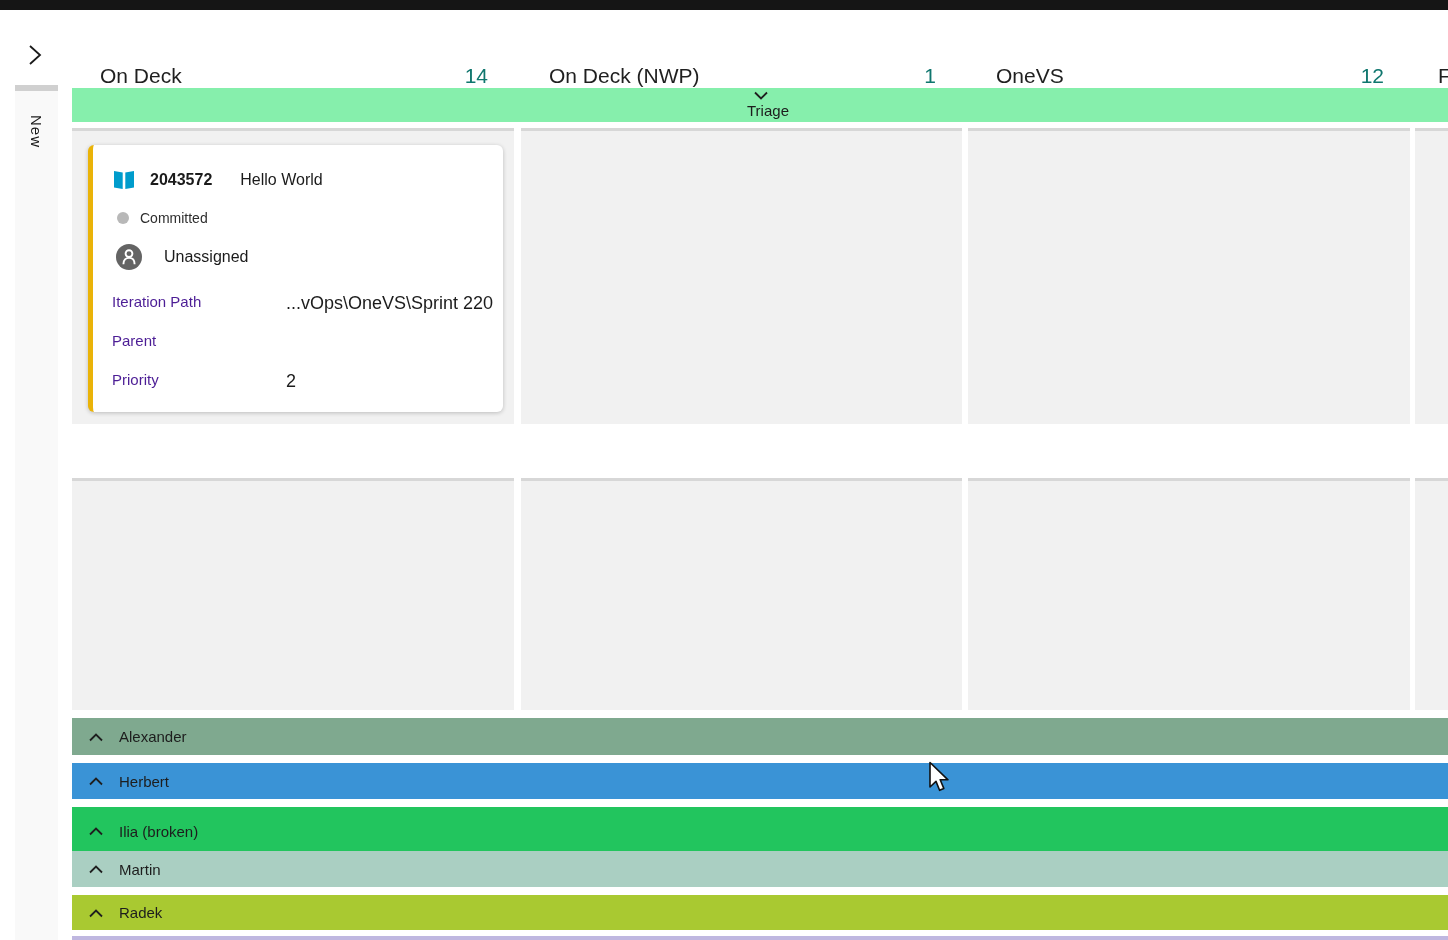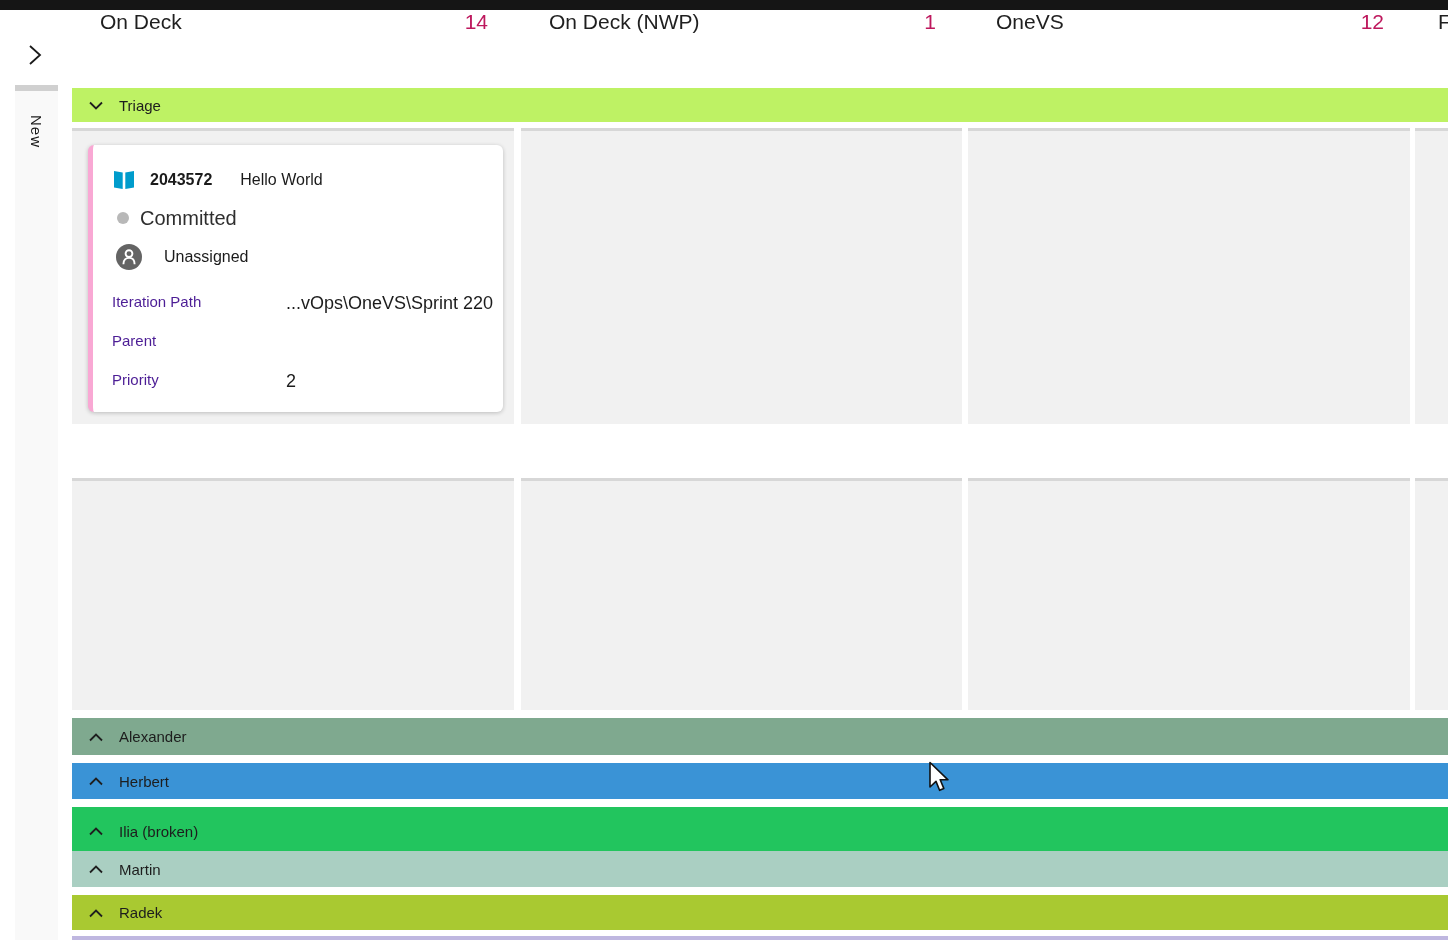--- a/index.html
+++ b/index.html
@@ -1,69 +1,69 @@
 <!DOCTYPE html>
 <html><head>
 <meta charset="utf-8">
 <style>
   html,body{margin:0;padding:0;background:#fff;}
   .stage{position:relative;width:1448px;height:940px;overflow:hidden;background:#fff;
          font-family:"Liberation Sans",sans-serif;-webkit-font-smoothing:antialiased;}
   .top-bar{position:absolute;left:0;top:0;width:1448px;height:10px;background:#151515;}
 
   
-  .colhead{position:absolute;top:10px;height:78px;display:flex;align-items:flex-start;
+  .colhead{position:absolute;top:10px;height:78px;display:flex;align-items:flex-end;
            justify-content:space-between;padding:0 26px 0 28px;box-sizing:border-box;overflow:hidden;}
   .colname{font-size:21px;color:#1f1f1f;white-space:nowrap;}
-  .colcount{font-size:21px;color:#be185d;white-space:nowrap;}
+  .colcount{font-size:21px;color:#0f766e;white-space:nowrap;}
 
   .expand-btn{position:absolute;left:20px;top:40px;width:30px;height:30px;display:flex;
               align-items:center;justify-content:center;cursor:pointer;}
 
   
   .new-strip{position:absolute;left:15px;top:85px;width:43px;height:855px;background:#f9f9f9;
              border-top:6px solid #d0d0d0;box-sizing:border-box;cursor:pointer;}
   .vlabel{writing-mode:vertical-rl;font-size:15px;color:#1a1a1a;position:absolute;left:13px;top:24px;
           letter-spacing:1px;}
 
   
   .lane{position:absolute;left:72px;width:1376px;display:flex;align-items:center;
         padding-left:16px;box-sizing:border-box;cursor:pointer;}
   .lane .chev{display:flex;align-items:center;margin-right:15px;}
   .lane .lane-name{font-size:15px;color:#1d1d1d;white-space:nowrap;}
-  .lane-triage{top:88px;height:34px;background:#bef264;}
+  .lane-triage{top:88px;height:34px;background:#86efac;flex-direction:column;}
   .lane-dan{top:437px;height:34px;background:#5C1F87;}
   .lane-dan .lane-name{color:#ffffff;}
   .lane-alexander{top:718px;height:37px;background:#7FA98F;}
   .lane-herbert{top:763px;height:36px;background:#3A93D6;}
   .lane-ilia{top:807px;height:48px;background:#22c55e;}
   .lane-martin{top:851px;height:36px;background:#AACFC2;}
   .lane-radek{top:895px;height:35px;background:#A9C931;}
   .lane-sliver{top:936px;height:4px;background:#BFB7E0;padding:0;}
 
   
   .cell{position:absolute;background:#f1f1f1;border-top:3px solid #d7d7d7;box-sizing:border-box;}
   .row-triage{top:128px;height:296px;}
   .row-dan{top:478px;height:232px;}
   .c1{left:72px;width:442px;}
   .c2{left:521px;width:441px;}
   .c3{left:968px;width:442px;}
   .c4{left:1415px;width:33px;}
 
   
   .card{position:absolute;left:88px;top:145px;width:415px;height:267px;background:#fff;
-        border-radius:6px;border-left:5px solid #f9a8d4;box-sizing:border-box;
+        border-radius:6px;border-left:5px solid #eab308;box-sizing:border-box;
         box-shadow:0 1px 4px rgba(0,0,0,0.22);cursor:pointer;}
   .card-row{position:absolute;display:flex;align-items:center;}
   .card-title-row{left:19px;top:22px;height:26px;}
   .card-id{font-size:16px;font-weight:bold;color:#1b1b1b;margin-left:14px;}
   .card-title{font-size:16px;color:#1b1b1b;margin-left:28px;}
   .card-state-row{left:24px;top:63px;height:20px;}
   .state-dot{width:12px;height:12px;border-radius:50%;background:#b8b8b8;}
-  .state-text{font-size:20px;color:#2e2e2e;margin-left:11px;}
+  .state-text{font-size:14px;color:#2e2e2e;margin-left:11px;}
   .card-assignee-row{left:23px;top:98px;height:28px;}
   .assignee-text{font-size:16px;color:#1b1b1b;margin-left:22px;}
   .field-row{position:absolute;left:19px;width:376px;height:20px;}
   .field-label{position:absolute;left:0;font-size:15px;color:#4c1d95;}
   .field-value{position:absolute;left:174px;font-size:18px;color:#1c1c1c;white-space:nowrap;}
   .f1{top:148px;} .f2{top:187px;} .f3{top:226px;}
 
   .cursor{position:absolute;left:928px;top:761px;pointer-events:none;}
 </style>
 </head>

